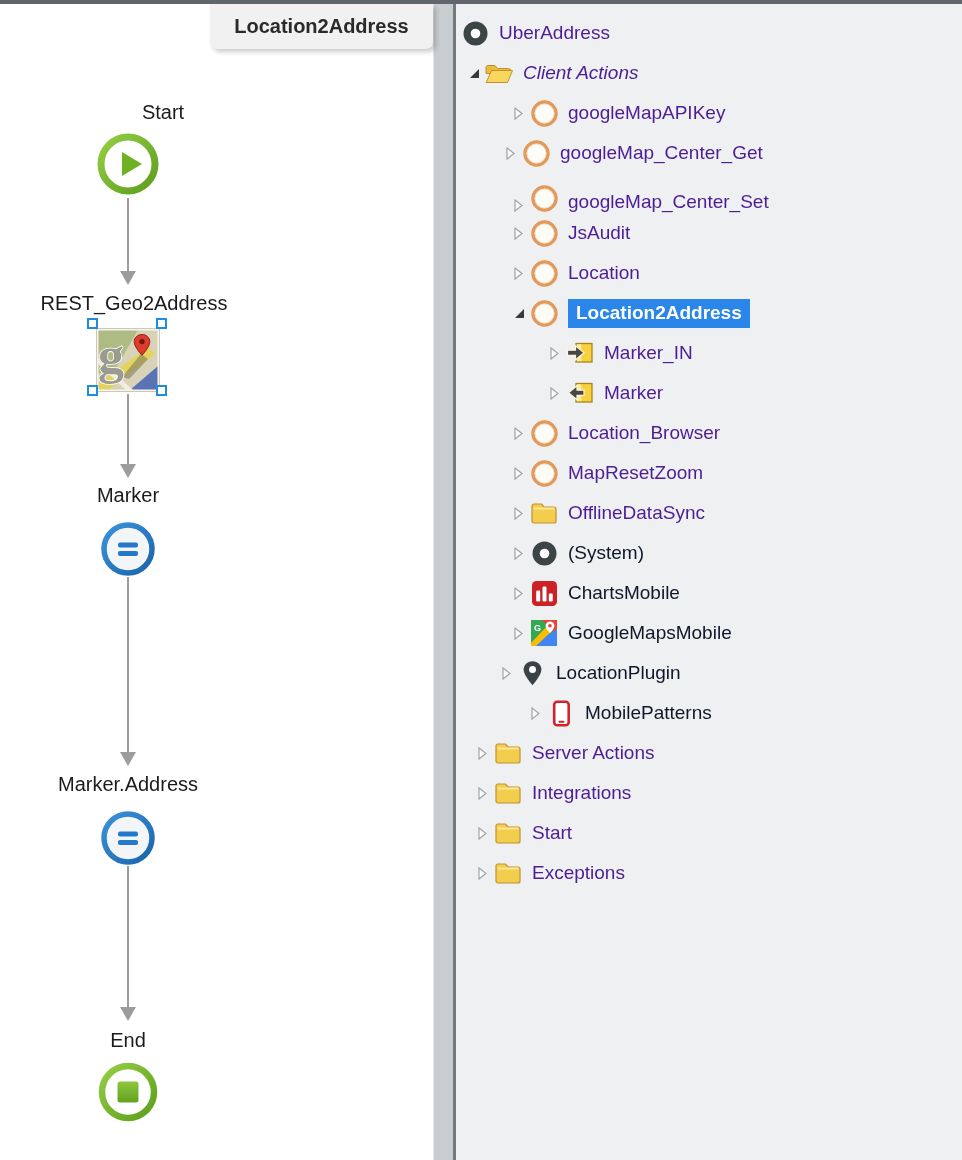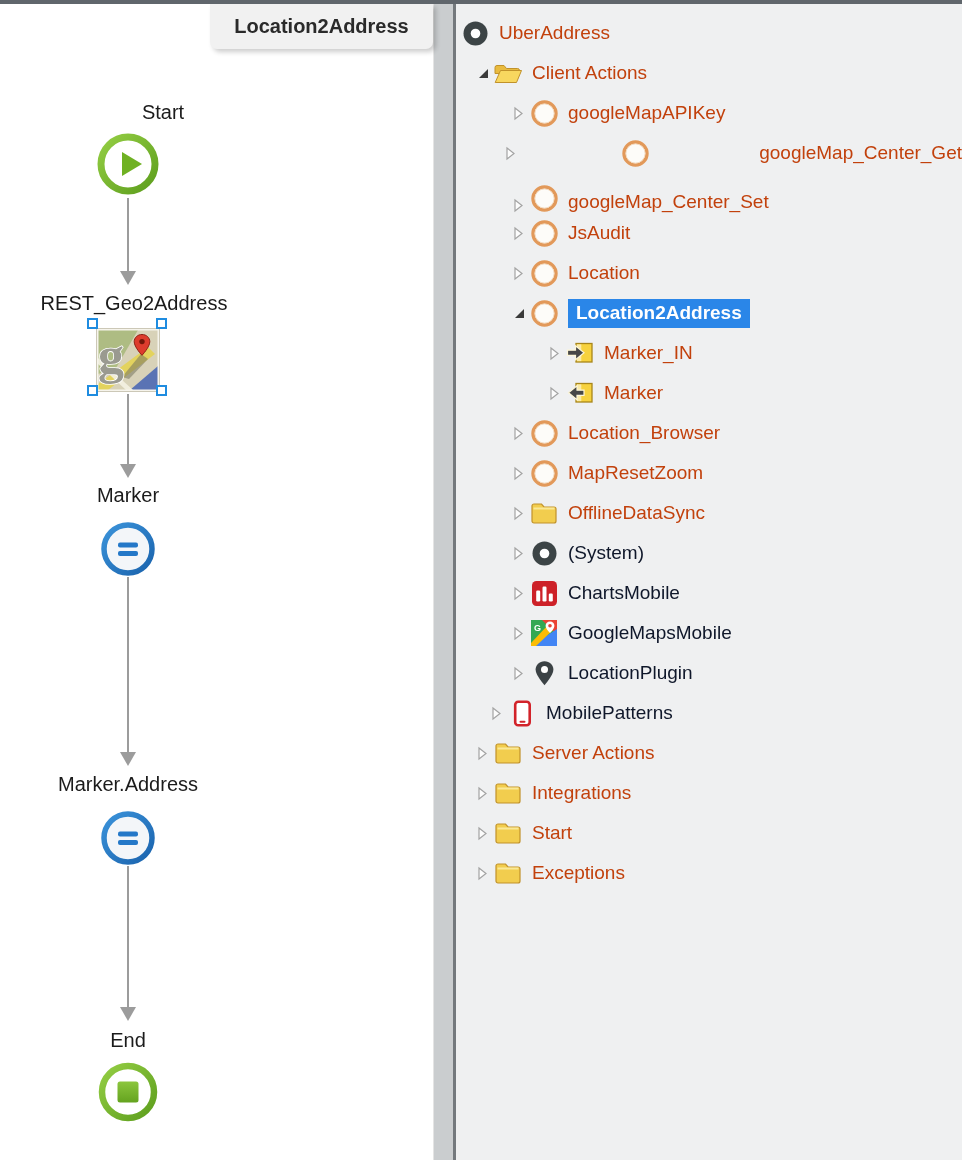--- a/index.html
+++ b/index.html
@@ -34,21 +34,21 @@
     border-top:14px solid #9c9c9c;
   }
   .handle{
     position:absolute;width:11px;height:11px;background:#fff;
     border:2px solid #1f8ce0;box-sizing:border-box;z-index:4;
   }
 
   .tree-row{height:40px;display:flex;align-items:center;}
   .arrow-slot{width:16px;flex:none;display:flex;align-items:center;justify-content:flex-start;}
   .icon-slot{width:30px;flex:none;display:flex;align-items:center;justify-content:center;margin-right:9px;}
-  .tree-label{font-size:19px;color:#c2410c;white-space:nowrap;}
+  .tree-label{font-size:19px;color:#4c1d95;white-space:nowrap;}
   .tree-label.muted{color:#0f172a;}
   .tree-label.selected{background:#2a86e8;color:#fff;font-weight:bold;padding:3px 8px 4px 8px;}
 </style>
 </head>
 <body>
 
 <div id="topbar"></div>
 <div id="canvas"></div>
 <div class="tab">Location2Address</div>
 <div id="flow-layer">
@@ -133,21 +133,21 @@
 <div id="tree">
     <div class="tree-row" style="padding-left: 4px;">
       <span class="icon-slot">
         <svg width="27" height="27" viewBox="0 0 27 27">
           <circle cx="13.5" cy="13.5" r="12" fill="#3c4446"></circle>
           <circle cx="13.5" cy="13.5" r="4.8" fill="#ffffff"></circle>
         </svg>
       </span>
       <span class="tree-label">UberAddress</span>
     </div>
-    <div class="tree-row" style="padding-left: 21px;">
+    <div class="tree-row" style="padding-left: 12px; font-style: italic;">
       <span class="arrow-slot">
         <svg width="13" height="13" viewBox="0 0 13 13">
           <path d="M11 2 V11 H2 z" fill="#3a3a3a"></path>
         </svg>
       </span>
       <span class="icon-slot">
         <svg width="30" height="25" viewBox="0 0 30 25">
           <path d="M2 6.5 a2 2 0 0 1 2-2 h7 l2.5 3 h11 a2 2 0 0 1 2 2 v3 h-24.5 z" fill="#e9bb3f" stroke="#c1922a" stroke-width="1"></path>
           <path d="M2.2 21.5 L7.5 9.5 h21 l-5 12 z" fill="#f8d75f" stroke="#c1922a" stroke-width="1"></path>
         </svg>
@@ -161,21 +161,21 @@
         </svg>
       </span>
       <span class="icon-slot">
         <svg width="29" height="29" viewBox="0 0 29 29">
           <circle cx="14.5" cy="14.5" r="11.5" fill="#fdfcf9" stroke="#e2995a" stroke-width="3.4"></circle>
           <circle cx="14.5" cy="14.5" r="9.6" fill="none" stroke="#f4dcc2" stroke-width="1"></circle>
         </svg>
       </span>
       <span class="tree-label">googleMapAPIKey</span>
     </div>
-    <div class="tree-row" style="padding-left: 49px; justify-content: space-between;">
+    <div class="tree-row" style="padding-left: 49px;">
       <span class="arrow-slot">
         <svg width="11" height="15" viewBox="0 0 11 15">
           <path d="M2 2 L9 7.5 L2 13 z" fill="#fcfcfc" stroke="#a3a3a3" stroke-width="1.2"></path>
         </svg>
       </span>
       <span class="icon-slot">
         <svg width="29" height="29" viewBox="0 0 29 29">
           <circle cx="14.5" cy="14.5" r="11.5" fill="#fdfcf9" stroke="#e2995a" stroke-width="3.4"></circle>
           <circle cx="14.5" cy="14.5" r="9.6" fill="none" stroke="#f4dcc2" stroke-width="1"></circle>
         </svg>
@@ -352,35 +352,35 @@
           <polygon points="26,0 26,15 11,0" fill="#ea4335"></polygon>
           <polygon points="0,26 26,26 26,9" fill="#4285f4"></polygon>
           <polygon points="0,23 17,5 22,10 5,26 0,26" fill="#fbbc04"></polygon>
           <path d="M19 1.5 c-2.6 0 -4.4 1.9 -4.4 4.2 c0 3 4.4 7.3 4.4 7.3 s4.4 -4.3 4.4 -7.3 c0 -2.3 -1.8 -4.2 -4.4 -4.2 z" fill="#ffffff"></path>
           <circle cx="19" cy="5.8" r="1.8" fill="#ea4335"></circle>
           <text x="3" y="10.5" font-family="Liberation Sans,sans-serif" font-size="9" font-weight="bold" fill="#ffffff">G</text>
         </svg>
       </span>
       <span class="tree-label muted">GoogleMapsMobile</span>
     </div>
-    <div class="tree-row" style="padding-left: 57px;">
+    <div class="tree-row" style="padding-left: 45px;">
       <span class="arrow-slot">
         <svg width="11" height="15" viewBox="0 0 11 15">
           <path d="M2 2 L9 7.5 L2 13 z" fill="#fcfcfc" stroke="#a3a3a3" stroke-width="1.2"></path>
         </svg>
       </span>
       <span class="icon-slot">
         <svg width="23" height="27" viewBox="0 0 23 27">
           <path d="M11.5 1.2 C6.3 1.2 2.6 5 2.6 9.6 C2.6 15.6 11.5 25.3 11.5 25.3 S20.4 15.6 20.4 9.6 C20.4 5 16.7 1.2 11.5 1.2 z" fill="#3b4245"></path>
           <circle cx="11.5" cy="9.4" r="3.5" fill="#ffffff"></circle>
         </svg>
       </span>
       <span class="tree-label muted">LocationPlugin</span>
     </div>
-    <div class="tree-row" style="padding-left: 35px;">
+    <div class="tree-row" style="padding-left: 74px;">
       <span class="arrow-slot">
         <svg width="11" height="15" viewBox="0 0 11 15">
           <path d="M2 2 L9 7.5 L2 13 z" fill="#fcfcfc" stroke="#a3a3a3" stroke-width="1.2"></path>
         </svg>
       </span>
       <span class="icon-slot">
         <svg width="19" height="27" viewBox="0 0 19 27">
           <rect x="2.2" y="1.8" width="14.5" height="23.5" rx="3" fill="#ffffff" stroke="#d2232a" stroke-width="2.6"></rect>
           <rect x="6.5" y="20.8" width="6" height="2" rx="1" fill="#d2232a"></rect>
         </svg>

